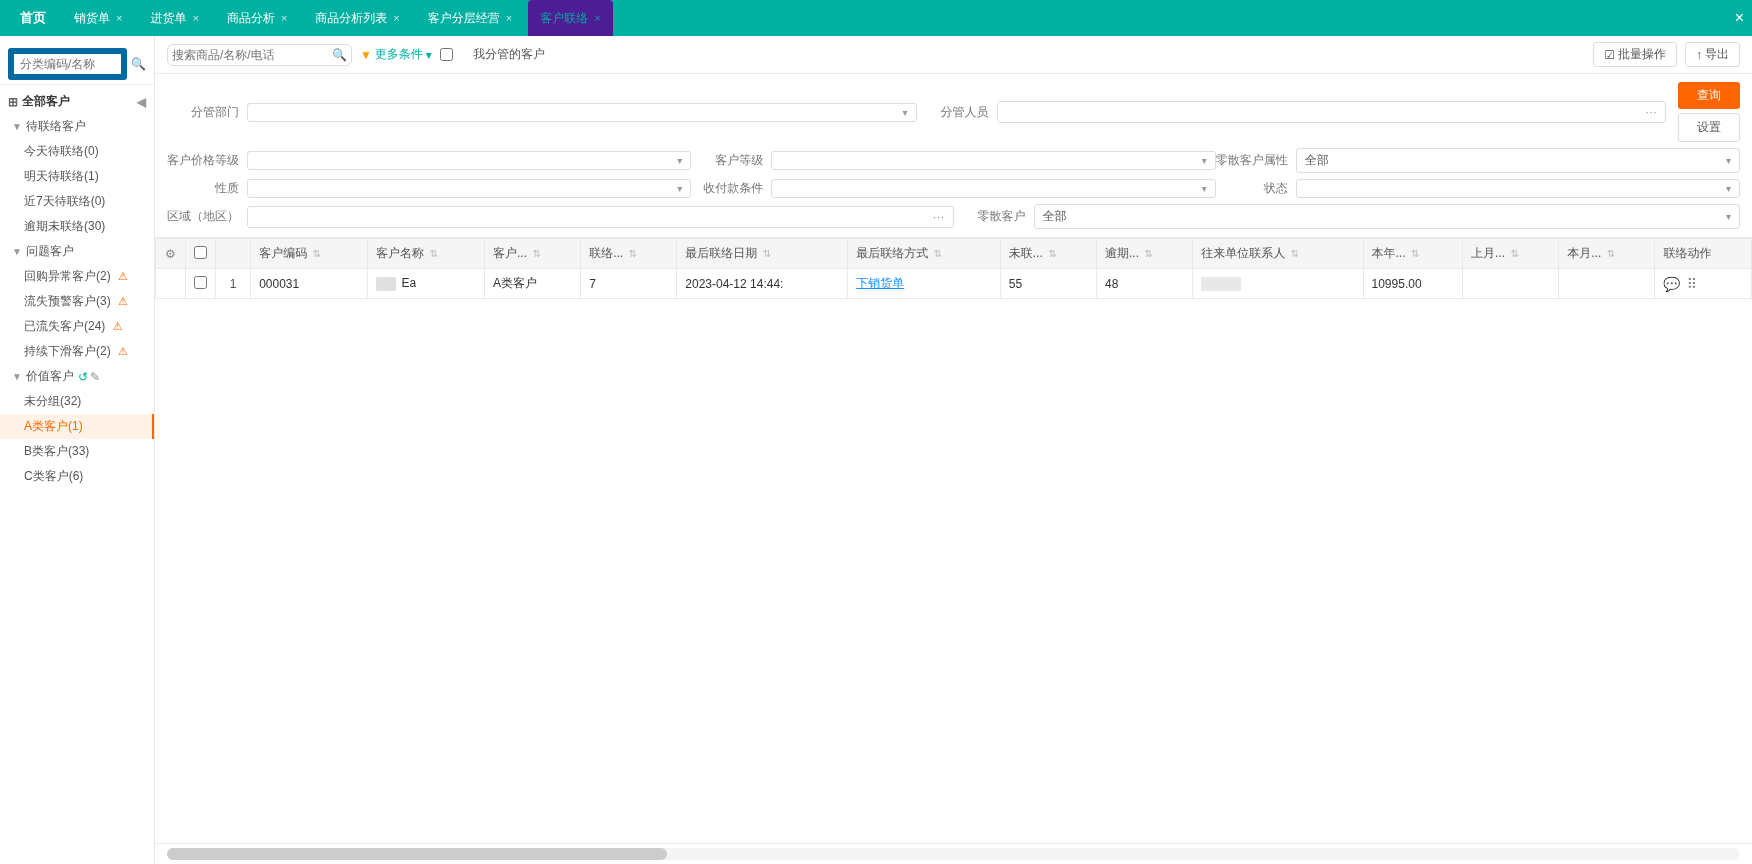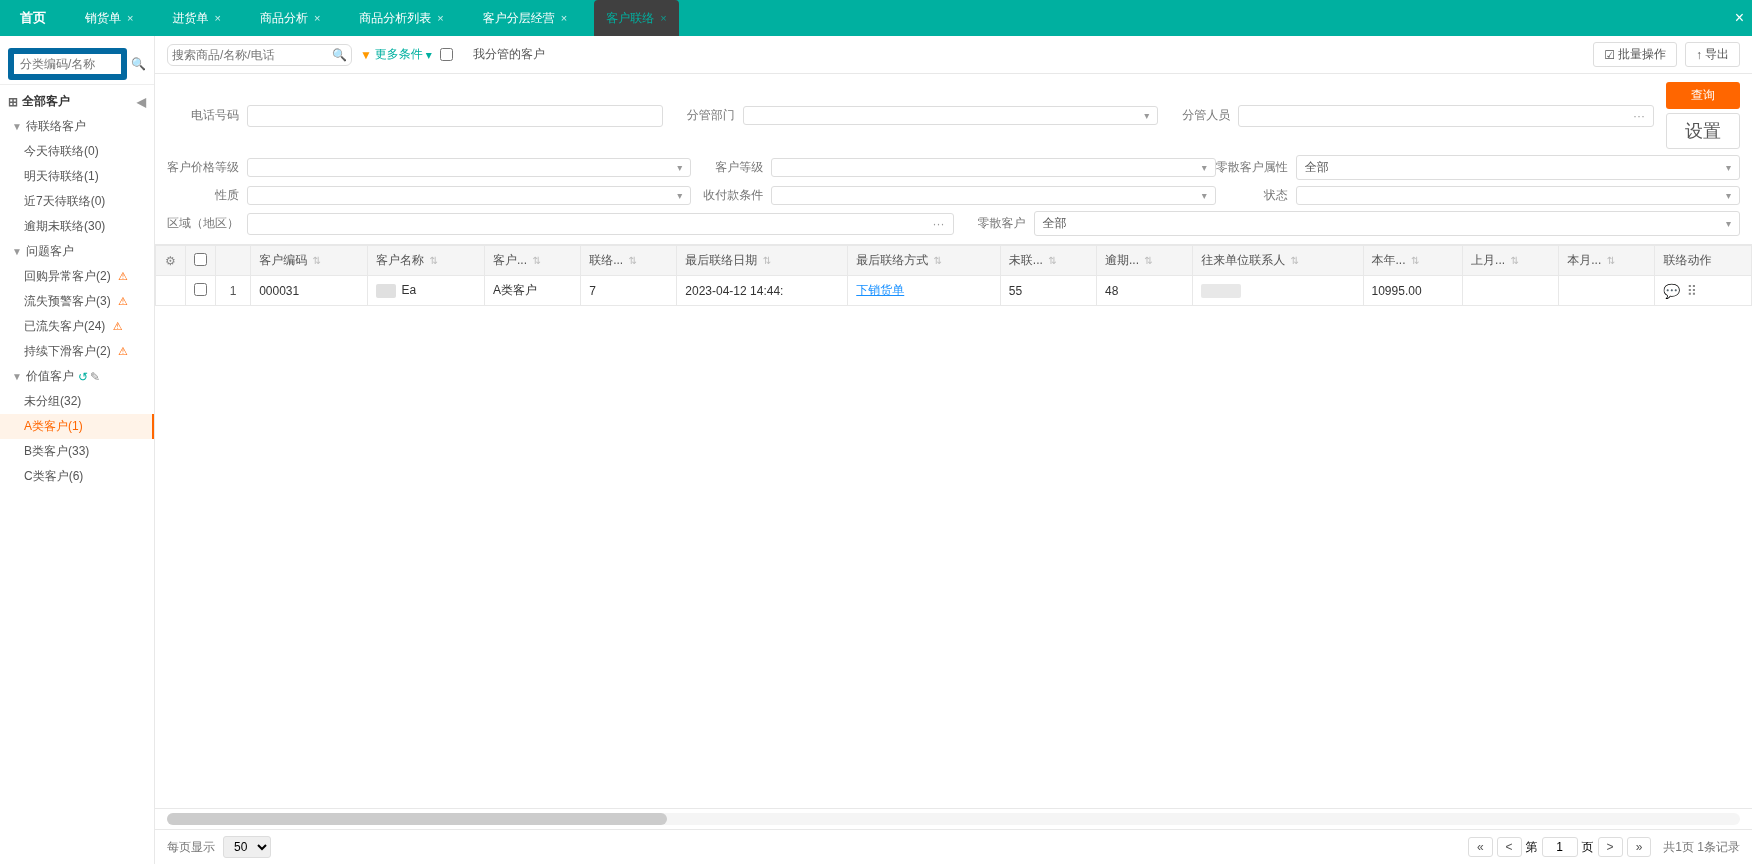--- a/index.html
+++ b/index.html
@@ -1,23 +1,23 @@
 <!DOCTYPE html>
 <html><head>
   <meta charset="utf-8">
   <style>
     * { box-sizing: border-box; margin: 0; padding: 0; font-family: 'Microsoft YaHei', Arial, sans-serif; font-size: 12px; }
     body { background: #f5f5f5; width: 1752px; min-height: 864px; overflow: hidden; }
 
     
-    .top-nav { display: flex; align-items: center; background: #00b0a0; height: 36px; padding: 0 8px; gap: 15px; }
+    .top-nav { display: flex; align-items: center; background: #00b0a0; height: 36px; padding: 0 8px; gap: 4px; }
     .nav-tab { color: #fff; padding: 0 12px; height: 36px; display: flex; align-items: center; cursor: pointer; font-size: 13px; white-space: nowrap; }
     .nav-tab.home { font-weight: bold; }
     .nav-tab .close-x { margin-left: 6px; opacity: 0.8; font-size: 11px; }
-    .nav-tab.active { background: #404040; color: #00b0a0; border-radius: 4px 4px 0 0; }
+    .nav-tab.active { background: #4c1d95; color: #00b0a0; border-radius: 4px 4px 0 0; }
     .nav-close-all { margin-left: auto; color: #fff; cursor: pointer; font-size: 16px; }
 
     
     .main-layout { display: flex; height: calc(864px - 36px); }
 
     
     .sidebar { width: 155px; background: #fff; border-right: 1px solid #e8e8e8; padding: 8px 0; overflow-y: auto; flex-shrink: 0; }
     .sidebar-search { display: flex; align-items: center; padding: 4px 8px; border-bottom: 1px solid #eee; margin-bottom: 4px; }
     .sidebar-search input { border: 6px solid #0369a1; border-radius: 3px; padding: 3px 6px; width: 100%; font-size: 12px; outline: none; }
     .sidebar-search-icon { color: #999; margin-left: 4px; cursor: pointer; }
@@ -50,21 +50,21 @@
     .adv-row:last-child { margin-bottom: 0; }
     .adv-field { display: flex; align-items: center; flex: 1; min-width: 0; }
     .adv-label { color: #777; width: 80px; text-align: right; padding-right: 8px; flex-shrink: 0; }
     .adv-input { flex: 1; border: 1px solid #ddd; border-radius: 3px; padding: 3px 8px; font-size: 12px; outline: none; }
     .adv-select { flex: 1; border: 1px solid #ddd; border-radius: 3px; padding: 3px 8px; font-size: 12px; display: flex; align-items: center; justify-content: space-between; background: #fff; cursor: pointer; }
     .adv-select-text { color: #555; }
     .adv-select-arrow { color: #999; font-size: 10px; }
     .adv-select-dots { color: #999; cursor: pointer; margin-left: 4px; }
     .action-buttons { display: flex; flex-direction: column; gap: 4px; margin-left: 12px; }
     .btn-query { background: #ff6600; color: #fff; border: none; border-radius: 3px; padding: 5px 18px; cursor: pointer; font-size: 12px; }
-    .btn-settings { background: #fff; color: #555; border: 1px solid #ddd; border-radius: 3px; padding: 5px 18px; cursor: pointer; font-size: 18px; }
+    .btn-settings { background: #fff; color: #555; border: 1px solid #ddd; border-radius: 3px; padding: 5px 18px; cursor: pointer; font-size: 12px; }
 
     
     .table-area { flex: 1; overflow: auto; background: #fff; margin: 0; }
     table { width: 100%; border-collapse: collapse; min-width: 1200px; }
     thead tr { background: #f5f5f5; }
     th { border: 1px solid #e8e8e8; padding: 6px 8px; color: #555; font-weight: normal; white-space: nowrap; text-align: left; position: relative; }
     th .sort-icon { color: #bbb; margin-left: 2px; font-size: 10px; }
     td { border: 1px solid #e8e8e8; padding: 6px 8px; color: #333; white-space: nowrap; }
     .gear-th { width: 30px; text-align: center; }
     .gear-icon { color: #888; cursor: pointer; }
@@ -202,24 +202,20 @@
         <button class="btn-export">
           <span>↑</span>
           <span>导出</span>
         </button>
       </div>
     </div>
 
     <div class="adv-filters">
 
       <div class="adv-row">
-        <div class="adv-field">
-          <span class="adv-label">电话号码</span>
-          <input class="adv-input" type="text" value="" style="">
-        </div>
         <div class="adv-field">
           <span class="adv-label">分管部门</span>
           <div class="adv-select">
             <span class="adv-select-text"></span>
             <span class="adv-select-arrow">▾</span>
           </div>
         </div>
         <div class="adv-field">
           <span class="adv-label">分管人员</span>
           <div class="adv-select">
@@ -399,31 +395,15 @@
         </tbody>
       </table>
     </div>
 
     <div class="scroll-bar-area">
       <div class="h-scroll">
         <div class="h-scroll-thumb"></div>
       </div>
     </div>
 
-    <div class="bottom-bar">
-      <span class="page-size-label">每页显示</span>
-      <select class="page-size-select">
-        <option>50</option>
-      </select>
-      <div class="page-nav">
-        <button class="page-btn">«</button>
-        <button class="page-btn">&lt;</button>
-        <span>第</span>
-        <input class="page-input" type="text" value="1" style="">
-        <span>页</span>
-        <button class="page-btn">&gt;</button>
-        <button class="page-btn">»</button>
-        <span class="page-total">共1页 1条记录</span>
-      </div>
-    </div>
 
   </div>
 </div>
 
 </body></html>

